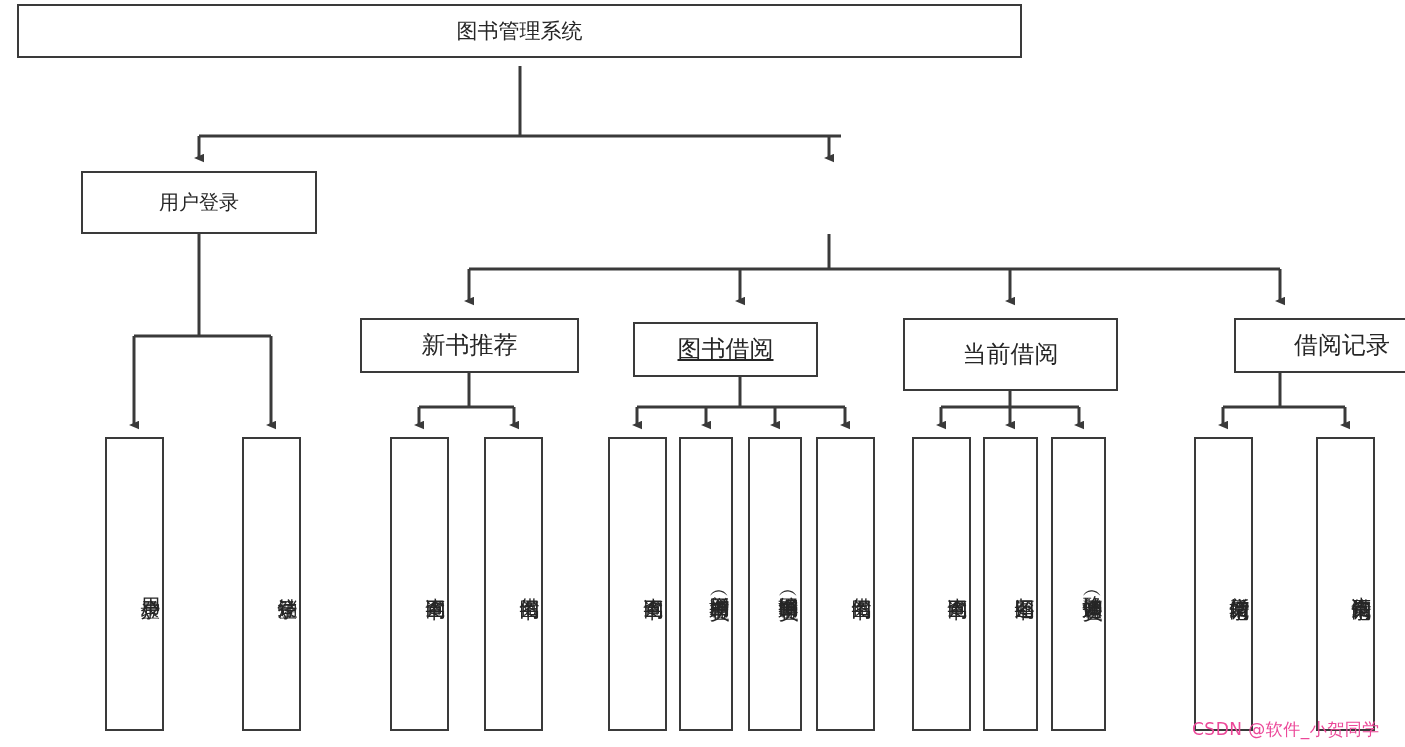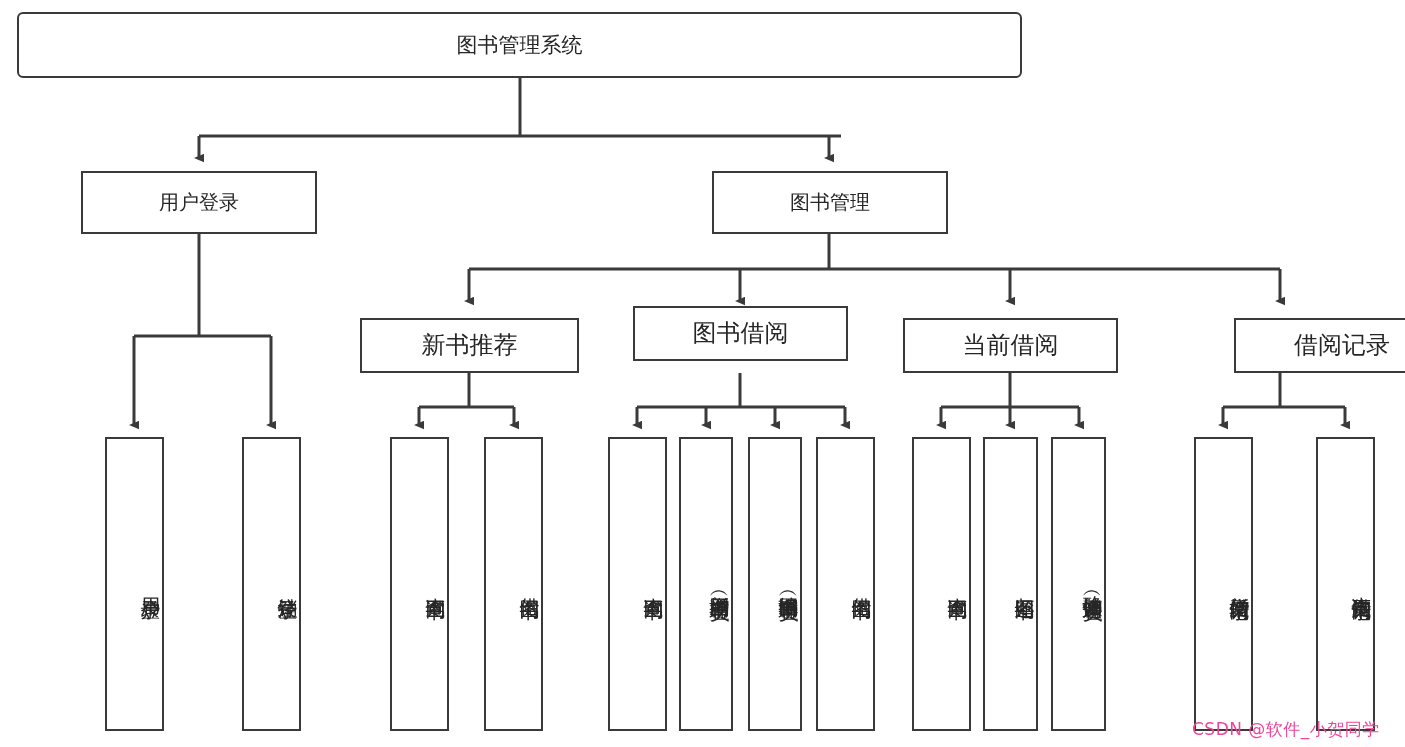--- a/index.html
+++ b/index.html
@@ -113,38 +113,35 @@
       <path d="M1010,407 L1010,425" marker-end="url(#arrow)"></path>
       <path d="M1079,407 L1079,425" marker-end="url(#arrow)"></path>
 
       <path d="M1280,373 L1280,407"></path>
       <path d="M1223,407 L1345,407"></path>
       <path d="M1223,407 L1223,425" marker-end="url(#arrow)"></path>
       <path d="M1345,407 L1345,425" marker-end="url(#arrow)"></path>
     </g>
   </svg>
 
-  <div class="node root" style="left:17px;top:12px;width:1005px;height:66px;border-radius:6px;">
+  <div class="node root" style="left:17px;top:4px;width:1005px;height:54px;">
     <span>图书管理系统</span>
   </div>
 
   <div class="node lvl1" style="left:81px;top:171px;width:236px;height:63px;">
     <span>用户登录</span>
   </div>
-  <div class="node lvl1" style="left:712px;top:171px;width:236px;height:63px;">
-    <span>图书管理</span>
-  </div>
 
   <div class="node lvl2" style="left:360px;top:318px;width:219px;height:55px;">
     <span>新书推荐</span>
   </div>
-  <div class="node lvl2" style="left:633px;top:306px;width:215px;height:55px;">
+  <div class="node lvl2" style="left:633px;top:322px;width:185px;height:55px;text-decoration:underline;">
     <span>图书借阅</span>
   </div>
-  <div class="node lvl2" style="left:903px;top:318px;width:215px;height:55px;">
+  <div class="node lvl2" style="left:903px;top:318px;width:215px;height:73px;">
     <span>当前借阅</span>
   </div>
   <div class="node lvl2" style="left:1234px;top:318px;width:216px;height:55px;">
     <span>借阅记录</span>
   </div>
 
   <div class="node leaf" style="left:105px;top:437px;width:59px;height:294px;">
     <span>用户登录</span>
   </div>
   <div class="node leaf" style="left:242px;top:437px;width:59px;height:294px;">

